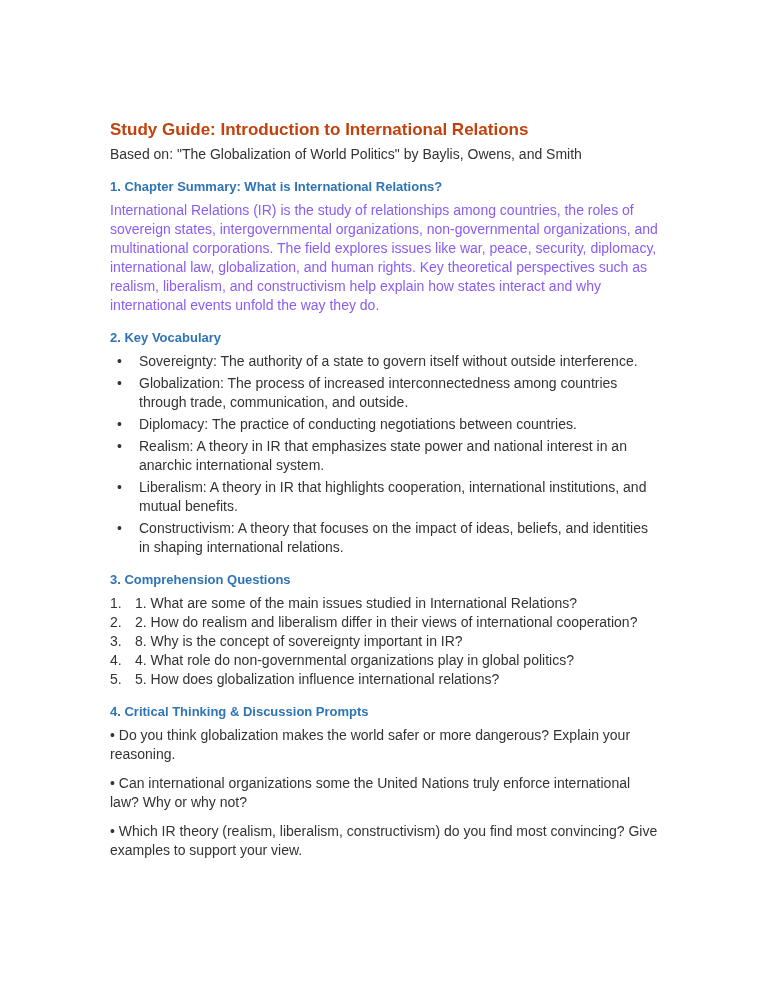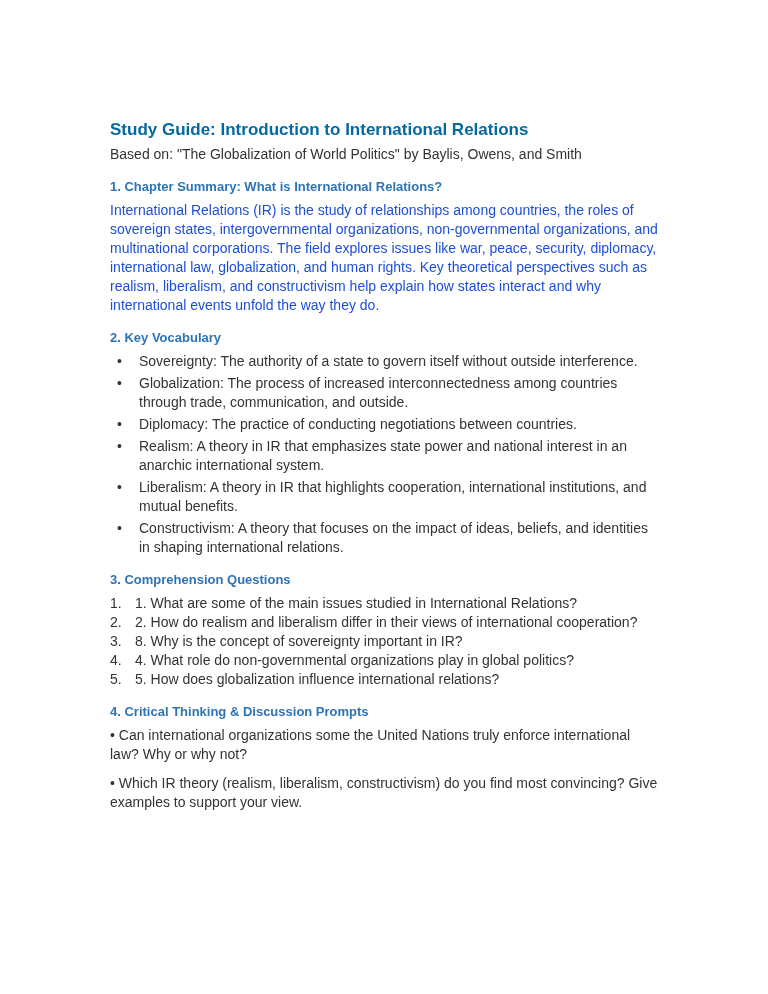--- a/index.html
+++ b/index.html
@@ -15,41 +15,41 @@
     overflow: hidden;
     font-family: "Liberation Sans", sans-serif;
     color: #333333;
     box-sizing: border-box;
     padding: 119px 108px 0 110px;
   }
   .doc-title {
     font-size: 17px;
     line-height: 22px;
     font-weight: bold;
-    color: #0369a1;
+    color: #c2410c;
     margin: 0 0 4px 0;
   }
   .doc-subtitle {
     font-size: 14px;
     line-height: 19px;
     margin: 0;
     color: #333333;
   }
   .section-heading {
     font-size: 13px;
     line-height: 20px;
     font-weight: bold;
     color: #2E74B5;
     margin: 13px 0 4px 0;
   }
   .body-paragraph {
     font-size: 14px;
     line-height: 19px;
     margin: 0;
-    color: #1d4ed8;
+    color: #8b5cf6;
   }
   .bullet-list {
     margin: 0;
     padding: 0;
     list-style: none;
   }
   .bullet-list .list-item {
     display: flex;
     font-size: 14px;
     line-height: 19px;
@@ -141,16 +141,17 @@
       <span class="marker">4.</span>
       <span class="list-text">4. What role do non-governmental organizations play in global politics?</span>
     </li>
     <li class="list-item">
       <span class="marker">5.</span>
       <span class="list-text">5. How does globalization influence international relations?</span>
     </li>
   </ol>
 
   <h2 class="section-heading">4. Critical Thinking &amp; Discussion Prompts</h2>
+  <p class="prompt-paragraph">• Do you think globalization makes the world safer or more dangerous? Explain your reasoning.</p>
   <p class="prompt-paragraph">• Can international organizations some the United Nations truly enforce international law? Why or why not?</p>
   <p class="prompt-paragraph">• Which IR theory (realism, liberalism, constructivism) do you find most convincing? Give examples to support your view.</p>
 
 </div>
 
 </body></html>

